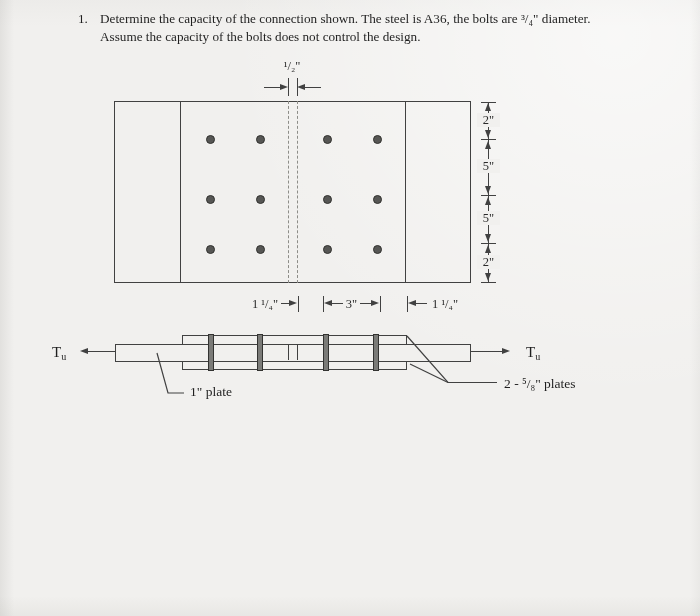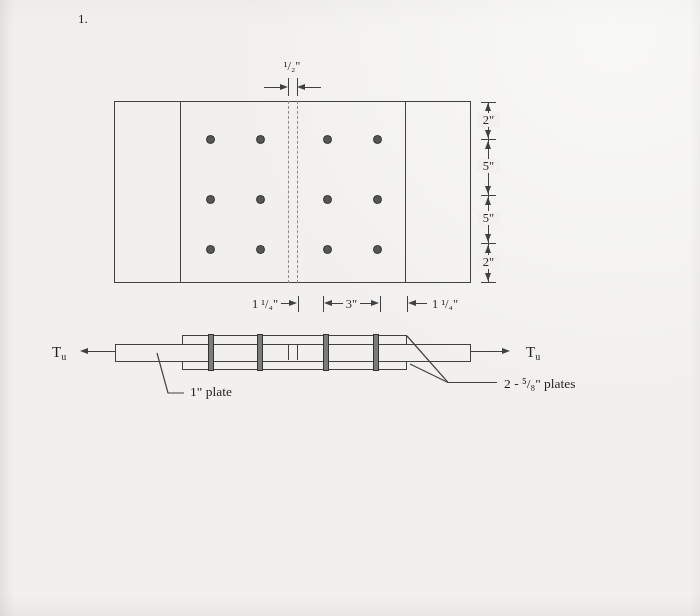--- a/index.html
+++ b/index.html
@@ -43,20 +43,22 @@
   .force .sub{font-size:10px;vertical-align:-3px;}
   .leader-label{position:absolute;font-size:13.5px;line-height:16px;white-space:nowrap;}
   svg.leaders{position:absolute;left:0;top:0;pointer-events:none;}
 </style>
 </head>
 <body>
 
 <div class="page">
 
   <div class="abs txt" style="left:78px;top:10px;">1.</div>
+  <div class="abs txt" style="left:100px;top:10px;">Determine the capacity of the connection shown.  The steel is A36, the bolts are ³/₄" diameter.</div>
+  <div class="abs txt" style="left:100px;top:28px;">Assume the capacity of the bolts does not control the design.</div>
 
   <div class="rect" style="left:114px;top:101px;width:357px;height:182px;"></div>
   <div class="vline" style="left:179.5px;top:101px;height:182px;"></div>
   <div class="vline" style="left:404.5px;top:101px;height:182px;"></div>
   <div class="dashline" style="left:288px;top:101px;height:182px;"></div>
   <div class="dashline" style="left:296.5px;top:101px;height:182px;"></div>
   <div id="plan-bolts">
       <div class="plan-bolt" style="left: 205.5px; top: 134.5px; background: rgb(86, 86, 84);"></div>
       <div class="plan-bolt" style="left: 255.5px; top: 134.5px; background: rgb(86, 86, 84);"></div>
       <div class="plan-bolt" style="left: 322.5px; top: 134.5px; background: rgb(86, 86, 84);"></div>

